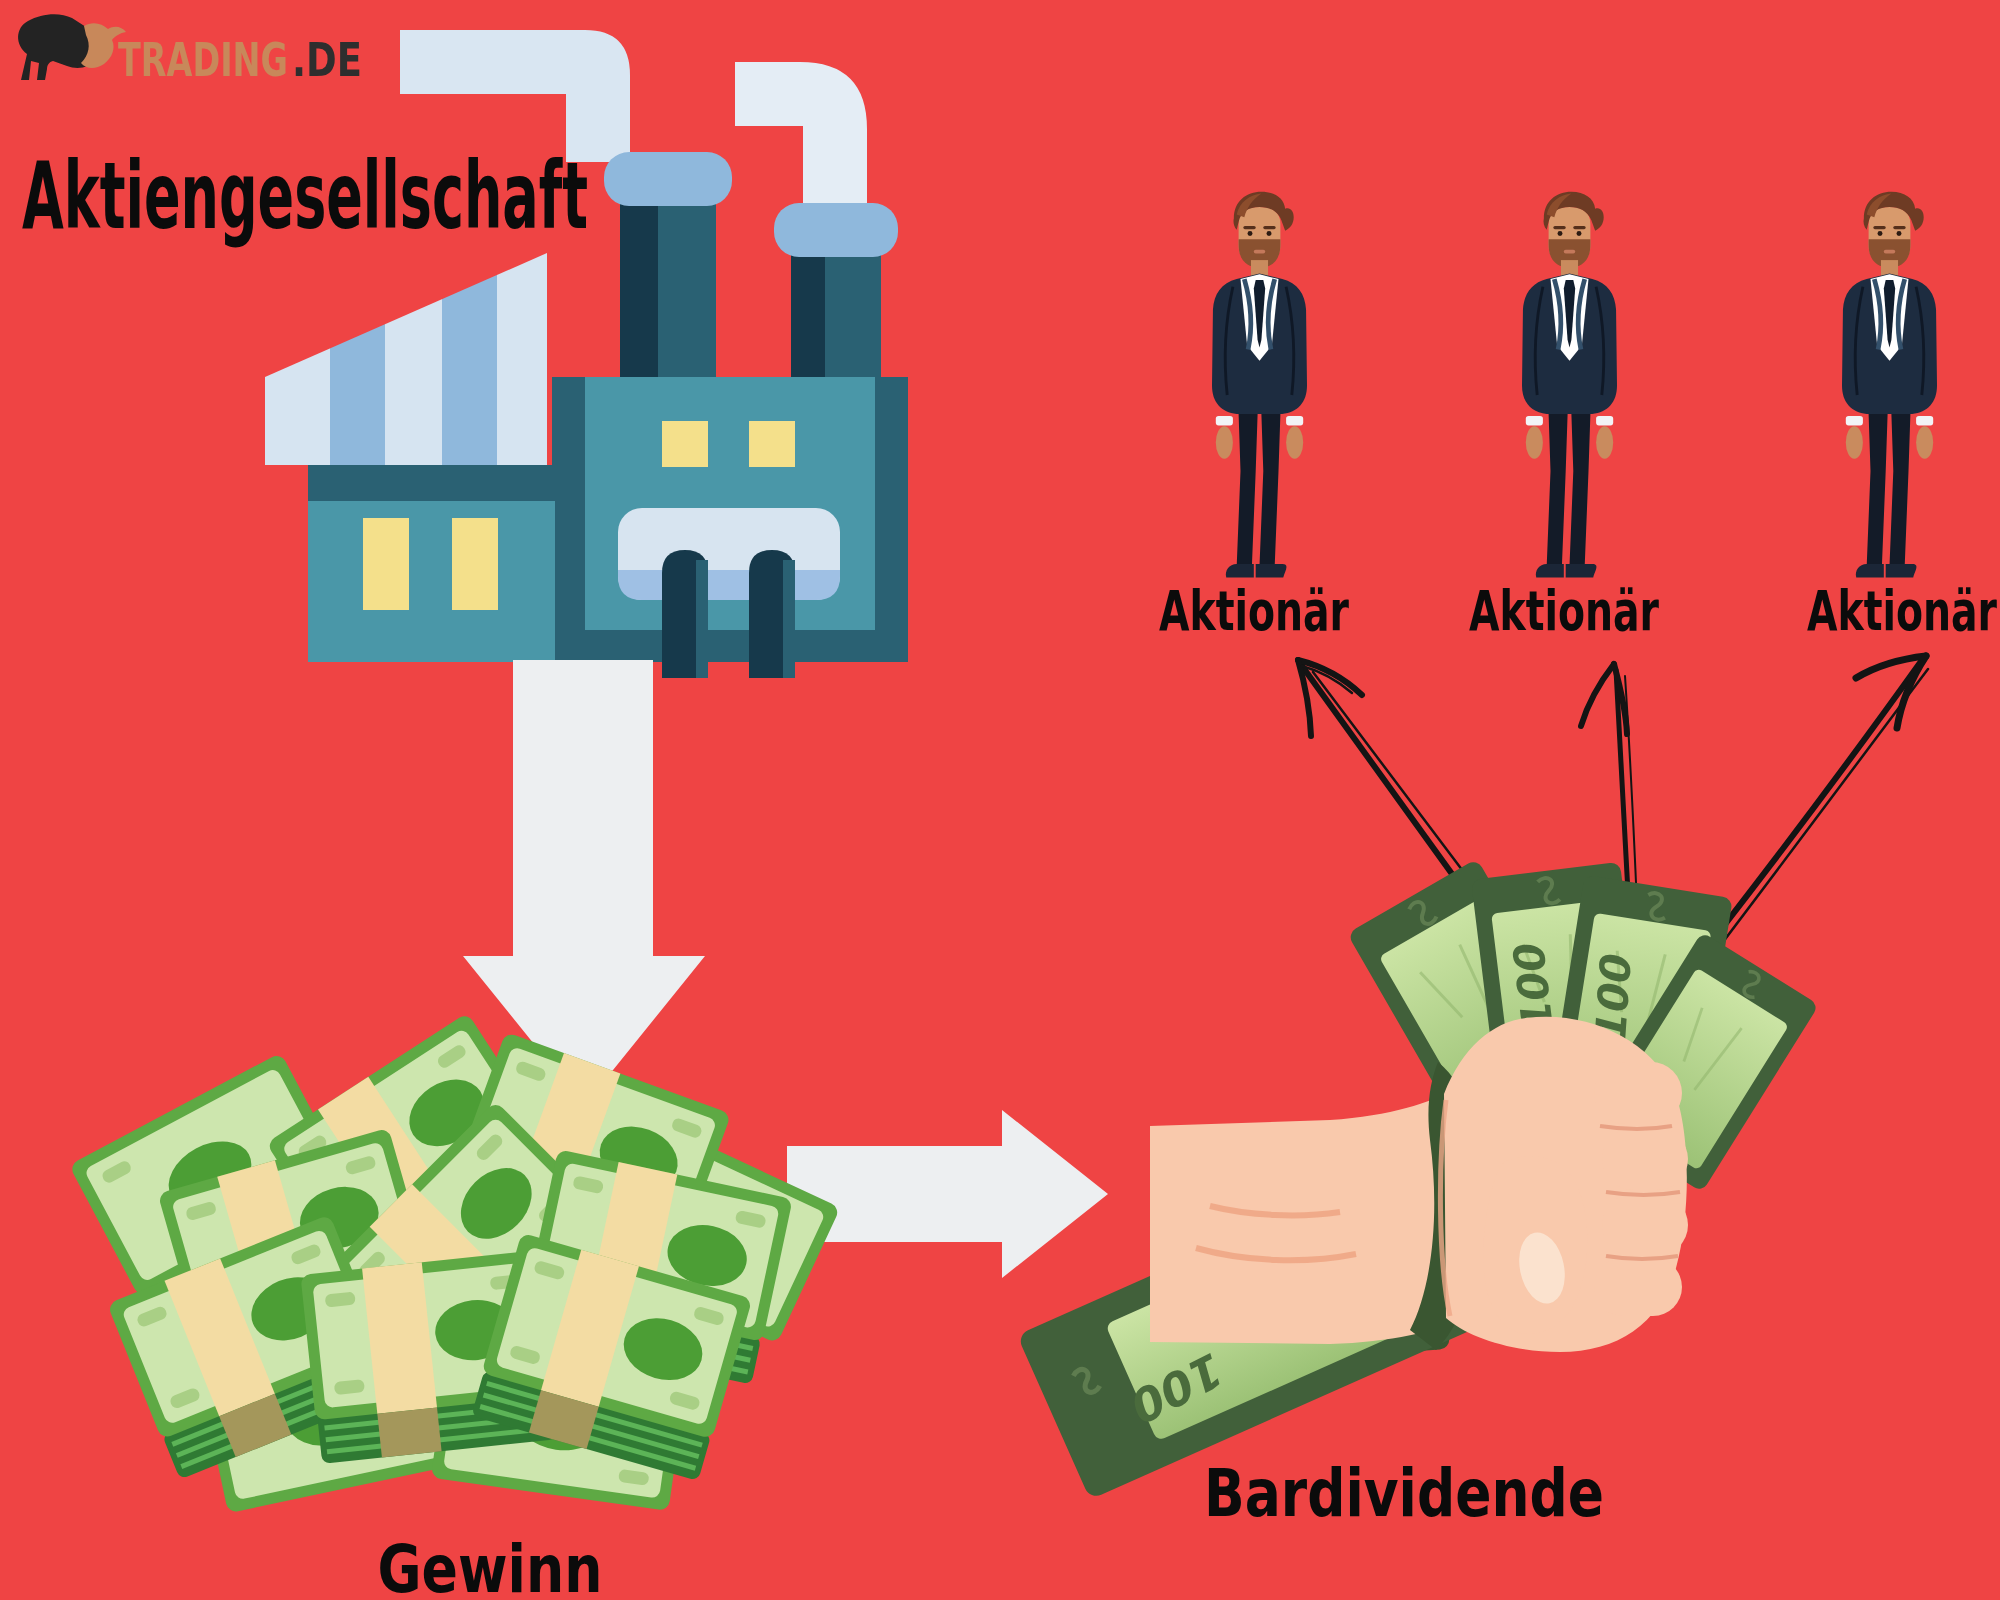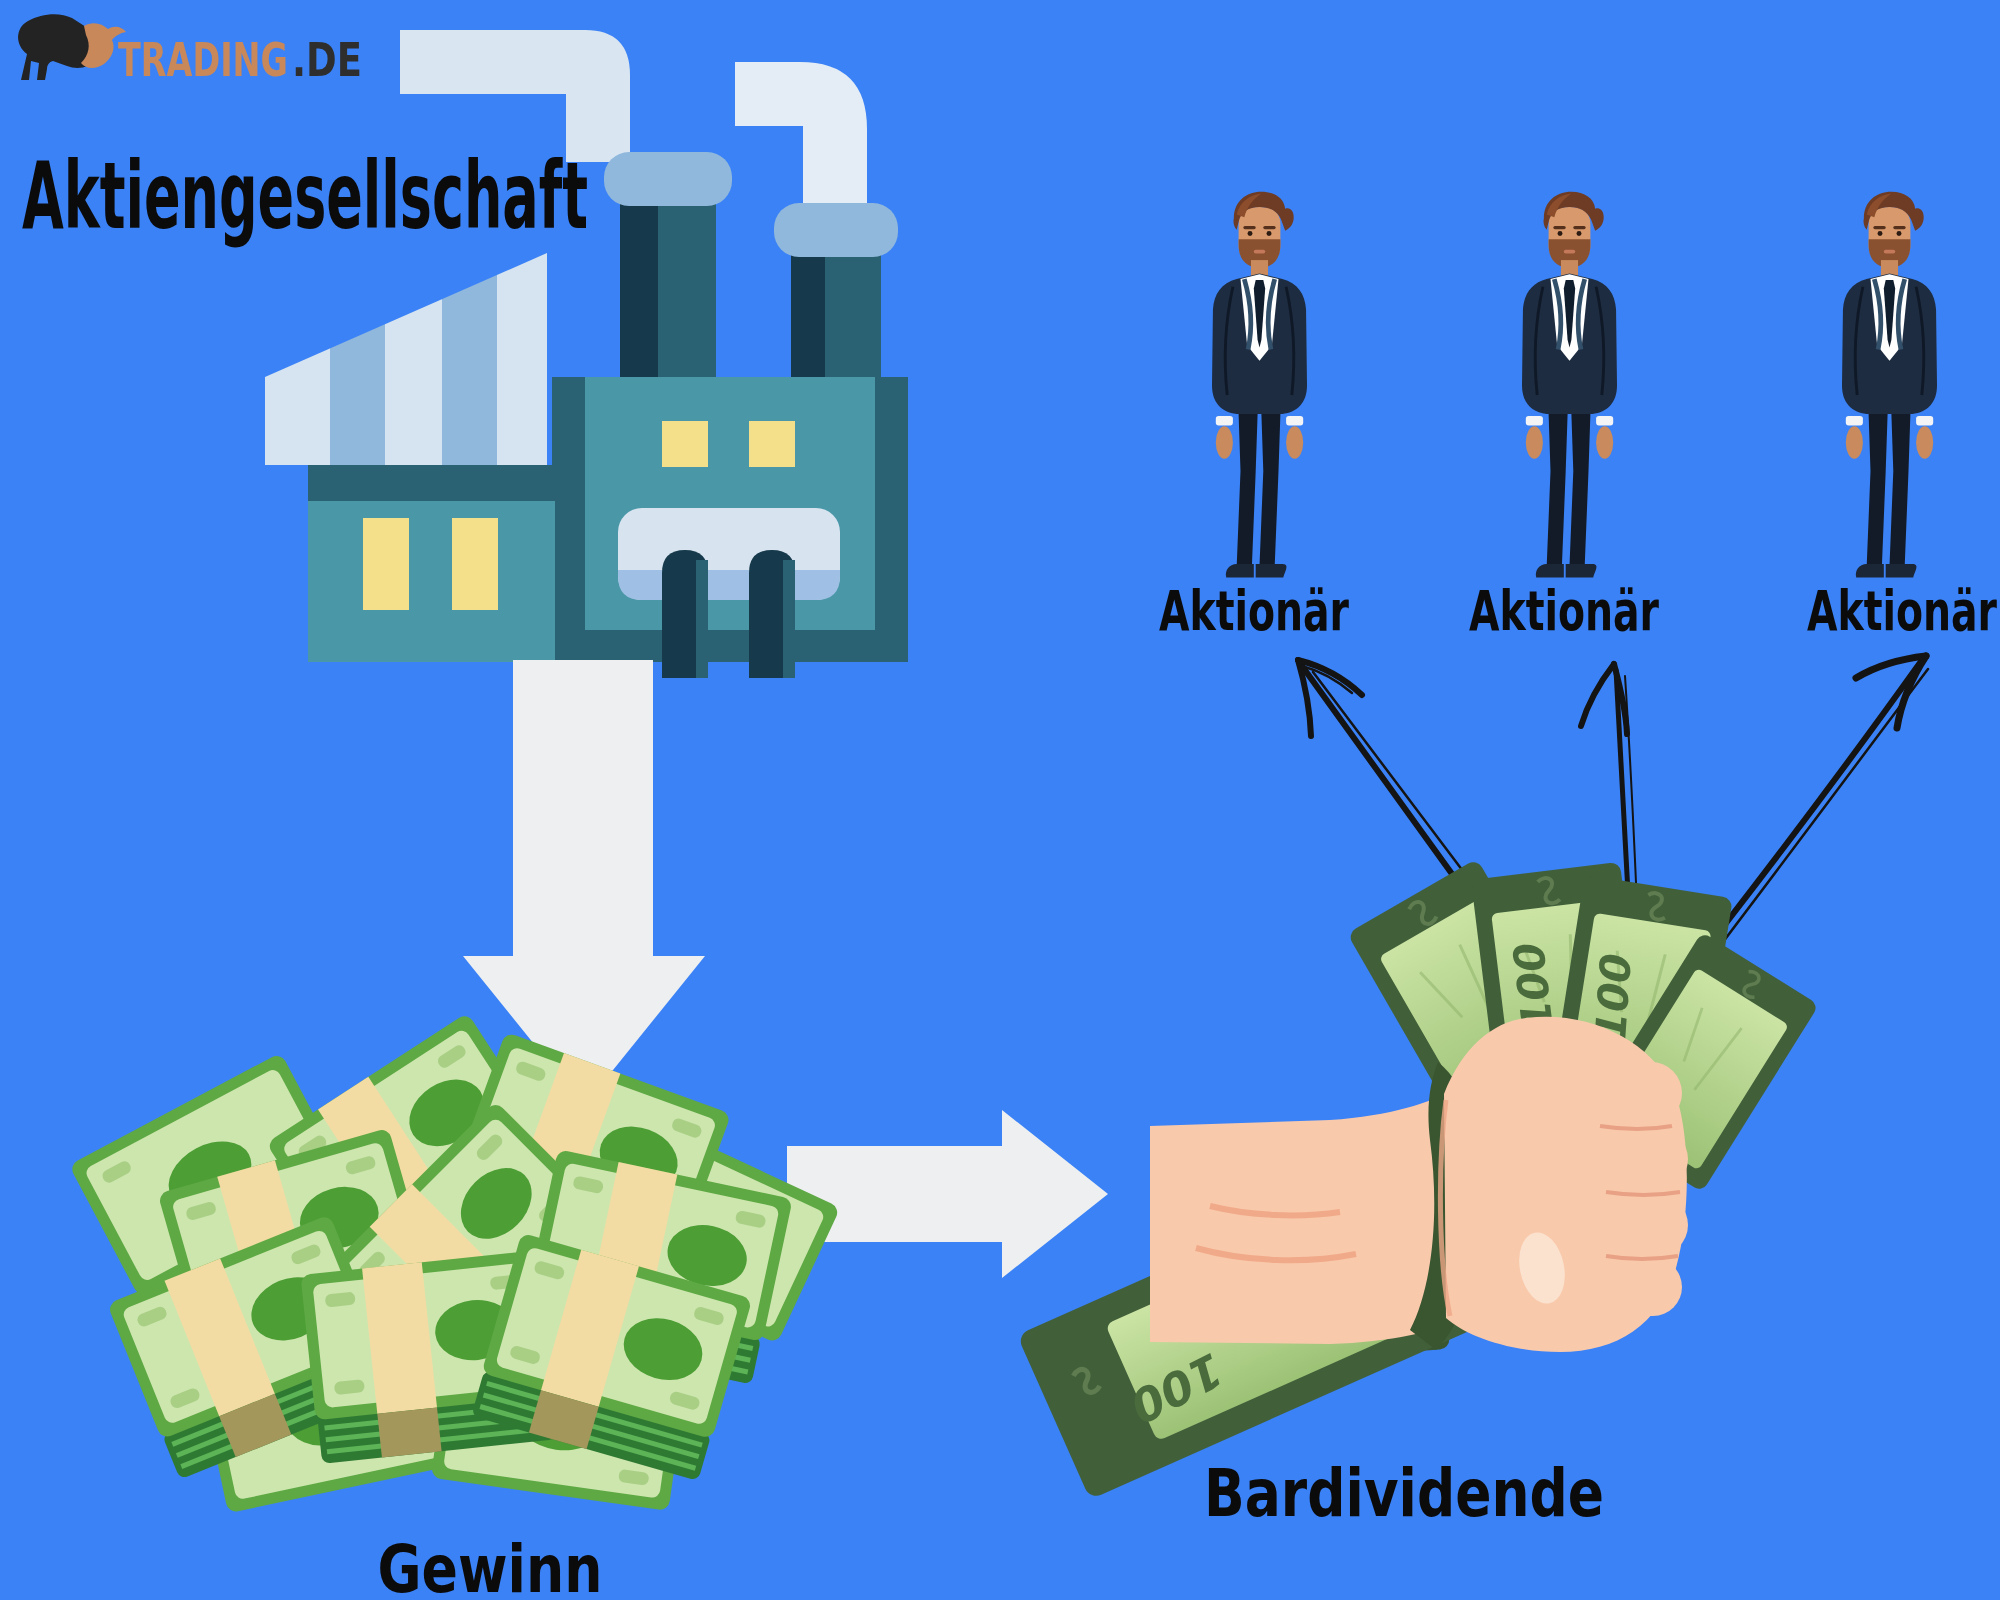--- a/index.html
+++ b/index.html
@@ -1,16 +1,16 @@
 <!DOCTYPE html>
 <html><head>
 <meta charset="utf-8">
 <style>
   html,body{margin:0;padding:0;background:#ffffff;}
-  .canvas{position:relative;width:2000px;height:1600px;background:#3b82f6;overflow:hidden;
+  .canvas{position:relative;width:2000px;height:1600px;background:#ef4444;overflow:hidden;
           font-family:"DejaVu Sans", sans-serif;}
   .canvas svg{position:absolute;inset:0;display:block;}
   text{font-family:"DejaVu Sans", sans-serif;}
   .lbl{font-weight:bold;fill:#0b0b0b;}
 </style>
 </head>
 <body>
 
 <div class="canvas">
 <svg viewBox="0 0 2000 1600" width="2000" height="1600" xmlns="http://www.w3.org/2000/svg">

